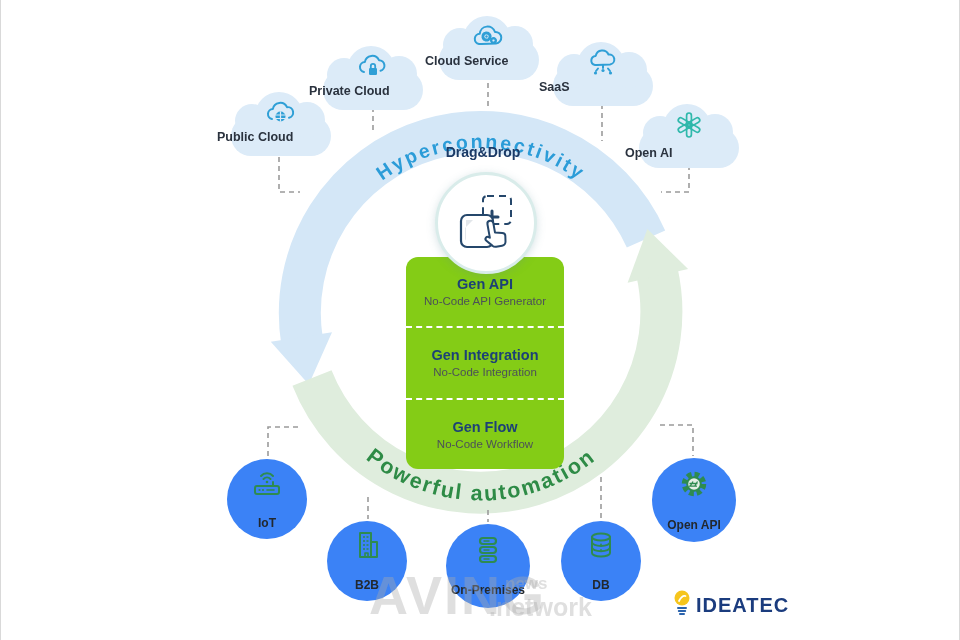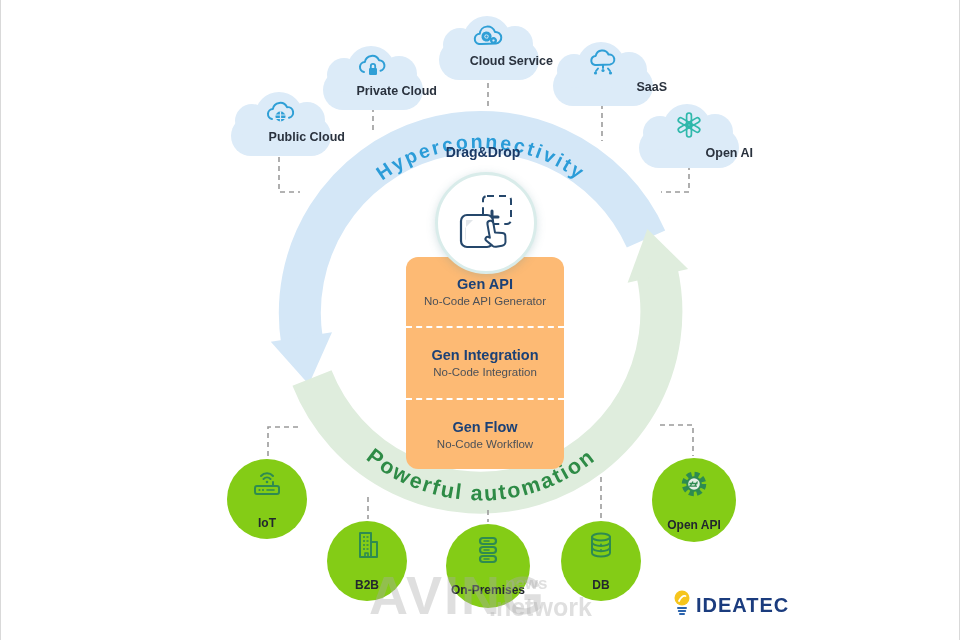--- a/index.html
+++ b/index.html
@@ -8,45 +8,45 @@
   .layer{position:absolute;left:0;top:0;}
 
   
   .cloud{position:absolute;width:100px;height:64px;}
   .pf{position:absolute;background:#dcebf8;border-radius:50%;}
   .pA{left:0;top:24px;width:100px;height:40px;border-radius:20px;}
   .pB{left:4px;top:12px;width:34px;height:34px;}
   .pC{left:24px;top:0;width:48px;height:48px;}
   .pD{left:58px;top:10px;width:36px;height:36px;}
   .cicon{position:absolute;left:0;right:0;top:7px;display:flex;justify-content:center;}
-  .clabel{position:absolute;left:-14px;right:-14px;top:38px;text-align:right;
+  .clabel{position:absolute;left:-14px;right:-14px;top:38px;text-align:left;
           font-size:12.5px;font-weight:bold;color:#2a323e;}
   .c1{left:230px;top:92px;}
   .c2{left:322px;top:46px;}
   .c3{left:438px;top:16px;}
   .c4{left:552px;top:42px;}
   .c5{left:638px;top:104px;}
 
   
-  .gnode{position:absolute;width:80px;height:80px;border-radius:50%;background:#84cc16;
+  .gnode{position:absolute;width:80px;height:80px;border-radius:50%;background:#3b82f6;
          display:flex;flex-direction:column;align-items:center;justify-content:center;gap:14px;}
   .glabel{font-size:12px;font-weight:bold;color:#22282e;white-space:nowrap;}
   .n1{left:226px;top:459px;}
   .n2{left:326px;top:521px;}
   .n3{left:445px;top:524px;width:84px;height:84px;}
   .n4{left:560px;top:521px;}
   .n5{left:651px;top:458px;width:84px;height:84px;}
 
   
   .dragdrop-label{position:absolute;left:400px;top:144px;width:164px;text-align:center;
                   font-size:14px;font-weight:bold;color:#1b3a66;z-index:6;}
   .center-circle{position:absolute;left:434px;top:172px;width:96px;height:96px;border-radius:50%;
                  background:#ffffff;border:3px solid #d9ecea;box-shadow:0 2px 8px rgba(90,140,150,.25);
                  display:flex;align-items:center;justify-content:center;z-index:5;}
-  .panel{position:absolute;left:405px;top:257px;width:158px;height:212px;background:#fdba74;
+  .panel{position:absolute;left:405px;top:257px;width:158px;height:212px;background:#84cc16;
          border-radius:12px;z-index:3;display:flex;flex-direction:column;}
   .prow{flex:1;display:flex;flex-direction:column;align-items:center;justify-content:center;gap:3px;}
   .prow + .prow{border-top:2px dashed #ffffff;}
   .ptitle{font-size:14.5px;font-weight:bold;color:#1c4176;}
   .psub{font-size:11.5px;color:#4c5158;}
 
   
   .watermark{position:absolute;left:368px;top:572px;z-index:8;color:rgba(170,170,170,.38);
              font-weight:bold;pointer-events:none;}
   .wm-main{font-size:54px;letter-spacing:2px;line-height:46px;}

